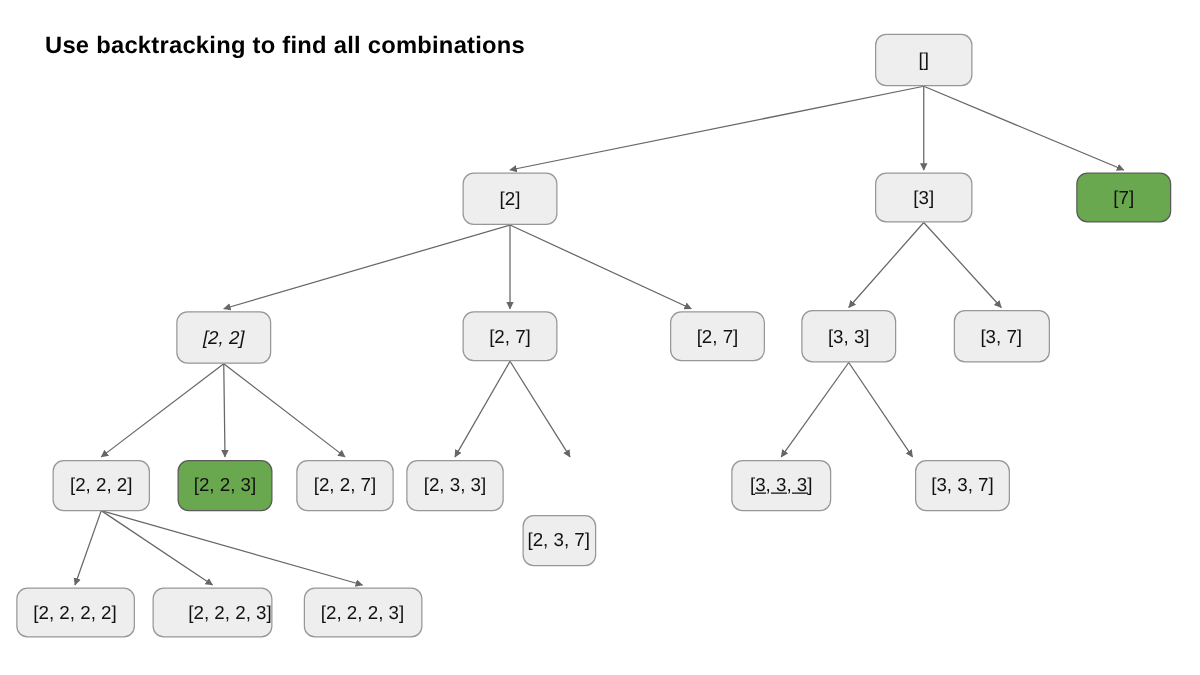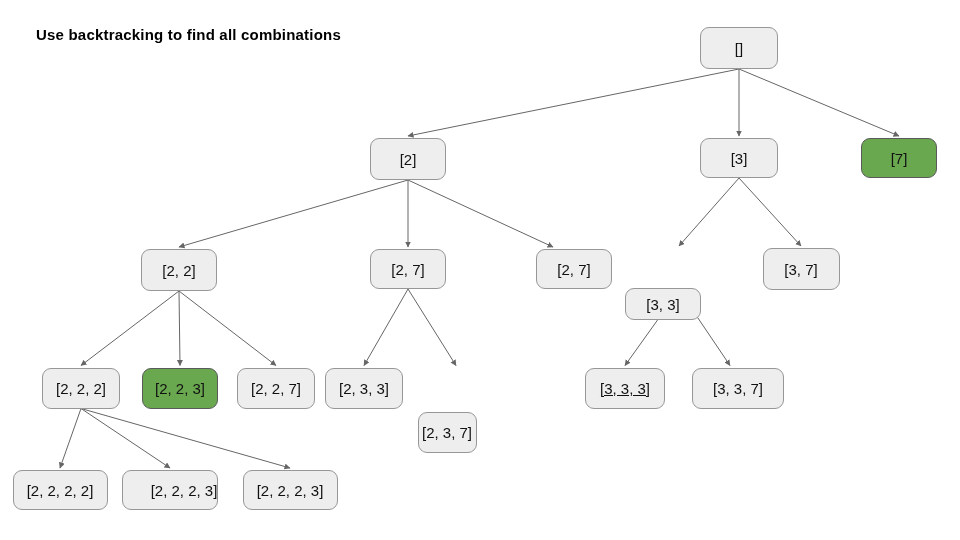--- a/index.html
+++ b/index.html
@@ -9,21 +9,21 @@
     height: 540px;
     background: #ffffff;
     font-family: "Liberation Sans", sans-serif;
     overflow: hidden;
   }
   .page-title {
     position: absolute;
     left: 36px;
     top: 26px;
     margin: 0;
-    font-size: 15px;
+    font-size: 19px;
     font-weight: bold;
     color: #000000;
     letter-spacing: 0.2px;
   }
   #edges {
     position: absolute;
     left: 0; top: 0;
     width: 960px; height: 540px;
     pointer-events: none;
   }
@@ -75,29 +75,29 @@
       <line x1="81" y1="408.5" x2="60" y2="468" stroke="#666666" stroke-width="1" marker-end="url(#arrow)"></line>
       <line x1="81" y1="408.5" x2="170" y2="468" stroke="#666666" stroke-width="1" marker-end="url(#arrow)"></line>
       <line x1="81" y1="408.5" x2="290" y2="468" stroke="#666666" stroke-width="1" marker-end="url(#arrow)"></line>
     </svg>
 
   <div id="nodes">
       <div class="node" style="left: 700px; top: 27px; width: 78px; height: 42px;">[]</div>
       <div class="node" style="left: 370px; top: 138px; width: 76px; height: 42px;">[2]</div>
       <div class="node" style="left: 700px; top: 138px; width: 78px; height: 40px;">[3]</div>
       <div class="node highlight" style="left: 861px; top: 138px; width: 76px; height: 40px;">[7]</div>
-      <div class="node" style="left: 141px; top: 249px; width: 76px; height: 42px;">[2, 2]</div>
+      <div class="node" style="left: 141px; top: 249px; width: 76px; height: 42px; font-style: italic;">[2, 2]</div>
       <div class="node" style="left: 370px; top: 249px; width: 76px; height: 40px;">[2, 7]</div>
       <div class="node" style="left: 515px; top: 249px; width: 76px; height: 40px; margin-left: 21px;">[2, 7]</div>
-      <div class="node" style="left: 625px; top: 248px; width: 76px; height: 32px; margin-top: 40px;">[3, 3]</div>
+      <div class="node" style="left: 641px; top: 248px; width: 76px; height: 42px;">[3, 3]</div>
       <div class="node" style="left: 762.5px; top: 248px; width: 77px; height: 42px;">[3, 7]</div>
       <div class="node" style="left: 42px; top: 367.5px; width: 78px; height: 41px;">[2, 2, 2]</div>
       <div class="node highlight" style="left: 142px; top: 367.5px; width: 76px; height: 41px;">[2, 2, 3]</div>
       <div class="node" style="left: 237px; top: 367.5px; width: 78px; height: 41px;">[2, 2, 7]</div>
       <div class="node" style="left: 325px; top: 367.5px; width: 78px; height: 41px;">[2, 3, 3]</div>
       <div class="node" style="left: 417.5px; top: 367.5px; width: 59px; height: 41px; margin-top: 44px;">[2, 3, 7]</div>
       <div class="node" style="left: 585px; top: 367.5px; width: 80px; height: 41px; text-decoration: underline;">[3, 3, 3]</div>
-      <div class="node" style="left: 692px; top: 367.5px; width: 92px; height: 41px;">[3, 3, 7]</div>
+      <div class="node" style="left: 732px; top: 367.5px; width: 76px; height: 41px;">[3, 3, 7]</div>
       <div class="node" style="left: 12.5px; top: 470px; width: 95px; height: 40px;">[2, 2, 2, 2]</div>
       <div class="node" style="left: 122px; top: 470px; width: 96px; height: 40px; padding-left: 28px;">[2, 2, 2, 3]</div>
       <div class="node" style="left: 242.5px; top: 470px; width: 95px; height: 40px;">[2, 2, 2, 3]</div>
     </div>
 </div>
 
 </body></html>

